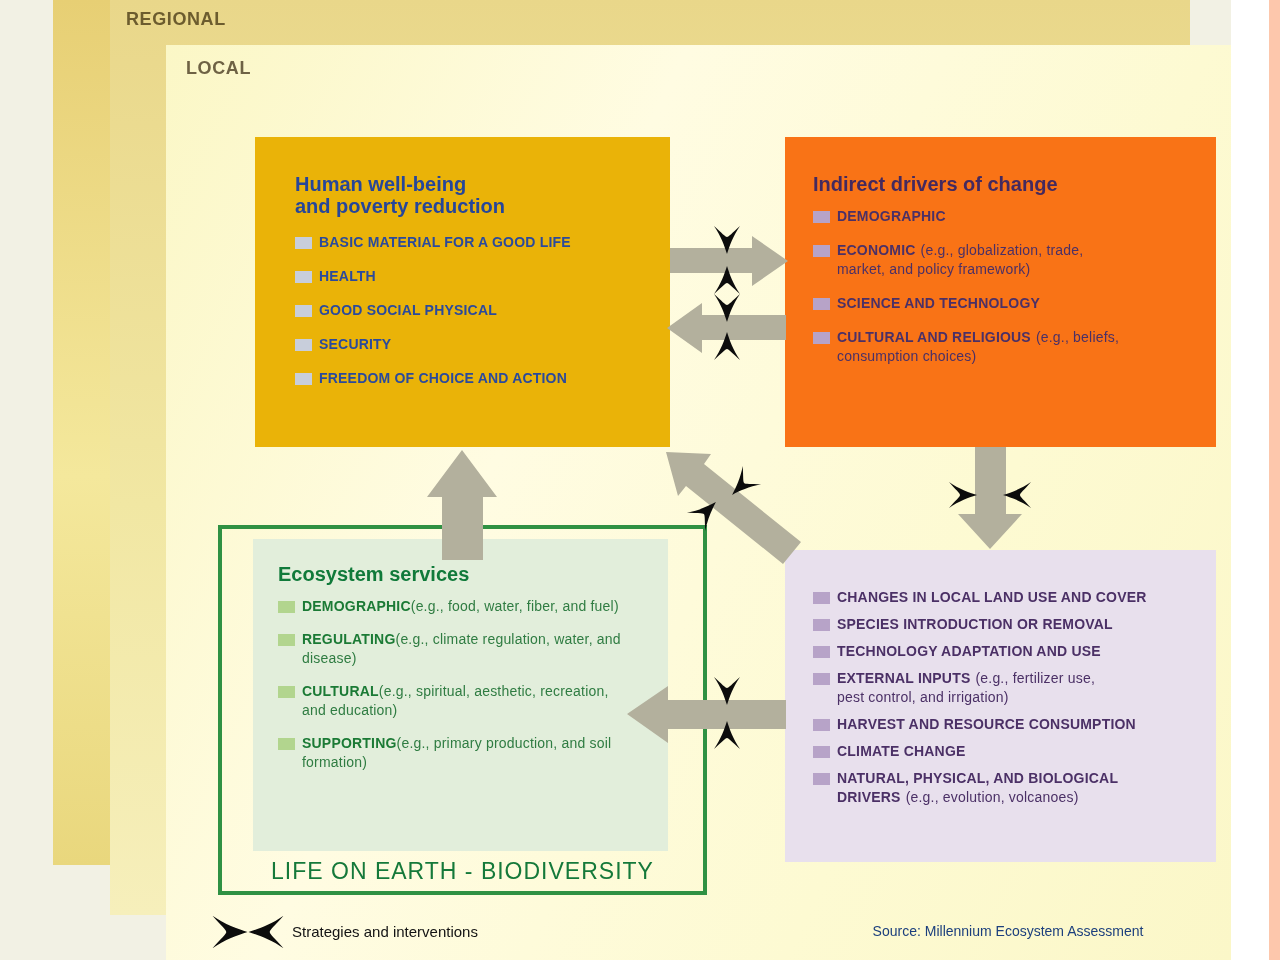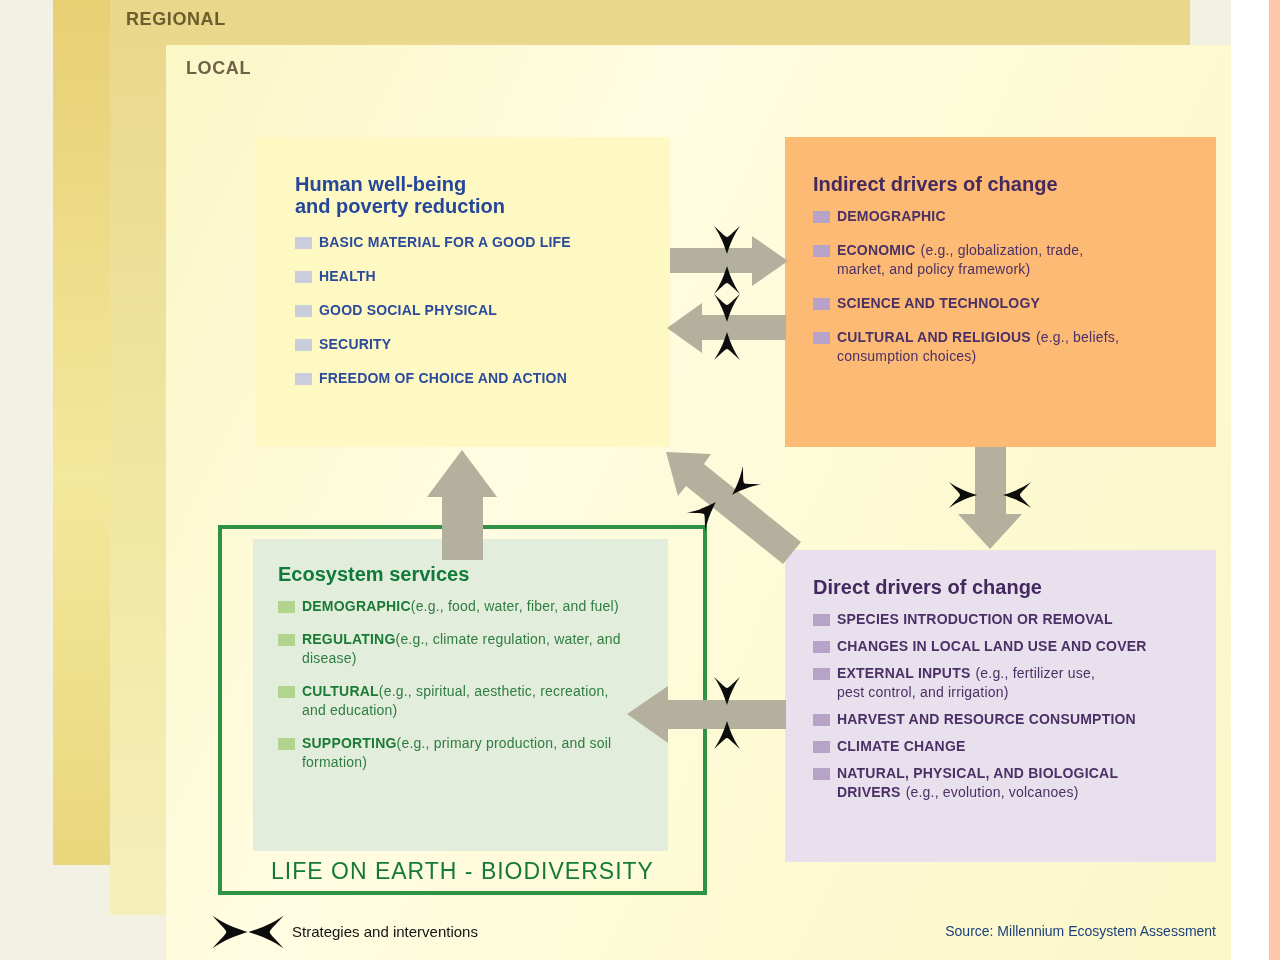--- a/index.html
+++ b/index.html
@@ -15,23 +15,23 @@
   .local-panel{position:absolute;left:166px;top:45px;width:1065px;height:915px;
     background:linear-gradient(115deg,#fbf7c6 0%,#fffce2 35%,#fdfad2 70%,#fbf7c8 100%);}
   .salmon-strip{position:absolute;left:1269px;top:0;width:11px;height:960px;background:#fdc7ac;}
 
   .scale-label{position:absolute;font-weight:bold;font-size:18px;letter-spacing:.6px;}
   .regional-label{left:126px;top:9px;color:#6c5c2e;}
   .local-label{left:186px;top:58px;color:#6e6244;}
 
   
   .box{position:absolute;box-sizing:border-box;}
-  .wellbeing-box{left:255px;top:137px;width:415px;height:310px;background:#fef9c3;
+  .wellbeing-box{left:255px;top:137px;width:415px;height:310px;background:#eab308;
     padding:36px 14px 0 40px;}
-  .indirect-box{left:785px;top:137px;width:431px;height:310px;background:#fdba74;
+  .indirect-box{left:785px;top:137px;width:431px;height:310px;background:#f97316;
     padding:36px 12px 0 28px;}
   .direct-box{left:785px;top:550px;width:431px;height:312px;background:#e8e0ed;
     padding:26px 12px 0 28px;}
   .eco-outer{left:218px;top:525px;width:489px;height:370px;border:4px solid #2f9143;background:transparent;}
   .eco-inner{left:253px;top:539px;width:415px;height:312px;background:#e2eedb;
     padding:24px 30px 0 25px;}
 
   .box-title{font-weight:bold;font-size:20px;line-height:22px;white-space:pre-line;}
   .wellbeing-box .box-title{color:#26469a;}
   .indirect-box .box-title,.direct-box .box-title{color:#44295e;}
@@ -64,21 +64,21 @@
   .eco-caption{position:absolute;left:0;bottom:6px;width:100%;text-align:center;
     font-size:23px;letter-spacing:1px;color:#15793a;white-space:pre-line;}
 
   
   .arrows-svg{position:absolute;left:0;top:0;width:1280px;height:960px;pointer-events:none;}
   .arrow{fill:#b3b09d;}
   .chev{fill:#0c0c0c;}
 
   
   .legend-text{position:absolute;left:292px;top:923px;font-size:15px;color:#131313;}
-  .source-text{position:absolute;left:800px;top:923px;width:416px;text-align:right;
+  .source-text{position:absolute;left:800px;top:923px;width:416px;text-align:center;
     font-size:14px;color:#1c3f7d;}
 </style>
 </head>
 <body>
 
 <div id="stage">
 
   <div class="cream-bg"></div>
   <div class="global-strip"></div>
   <div class="regional-panel"></div>
@@ -133,29 +133,32 @@
         </div>
       <div class="item-row">
           <span class="sq sq-purple"></span>
           <span class="item-text"><span class="label">CULTURAL AND RELIGIOUS</span><span class="detail">(e.g., beliefs,
 consumption choices)</span></span>
         </div>
     </div>
   </div>
 
   <div class="box direct-box">
-    <div class="box-title">Direct drivers of change</div>
-    <div class="items">
+    <div class="items">
+      <div class="item-row">
+          <span class="sq sq-purple"></span>
+          <span class="item-text"><span class="label">CHANGES IN LOCAL LAND USE AND COVER</span><span class="detail"></span></span>
+        </div>
       <div class="item-row">
           <span class="sq sq-purple"></span>
           <span class="item-text"><span class="label">SPECIES INTRODUCTION OR REMOVAL</span><span class="detail"></span></span>
         </div>
       <div class="item-row">
           <span class="sq sq-purple"></span>
-          <span class="item-text"><span class="label">CHANGES IN LOCAL LAND USE AND COVER</span><span class="detail"></span></span>
+          <span class="item-text"><span class="label">TECHNOLOGY ADAPTATION AND USE</span><span class="detail"></span></span>
         </div>
       <div class="item-row">
           <span class="sq sq-purple"></span>
           <span class="item-text"><span class="label">EXTERNAL INPUTS</span><span class="detail">(e.g., fertilizer use,
 pest control, and irrigation)</span></span>
         </div>
       <div class="item-row">
           <span class="sq sq-purple"></span>
           <span class="item-text"><span class="label">HARVEST AND RESOURCE CONSUMPTION</span><span class="detail"></span></span>
         </div>

